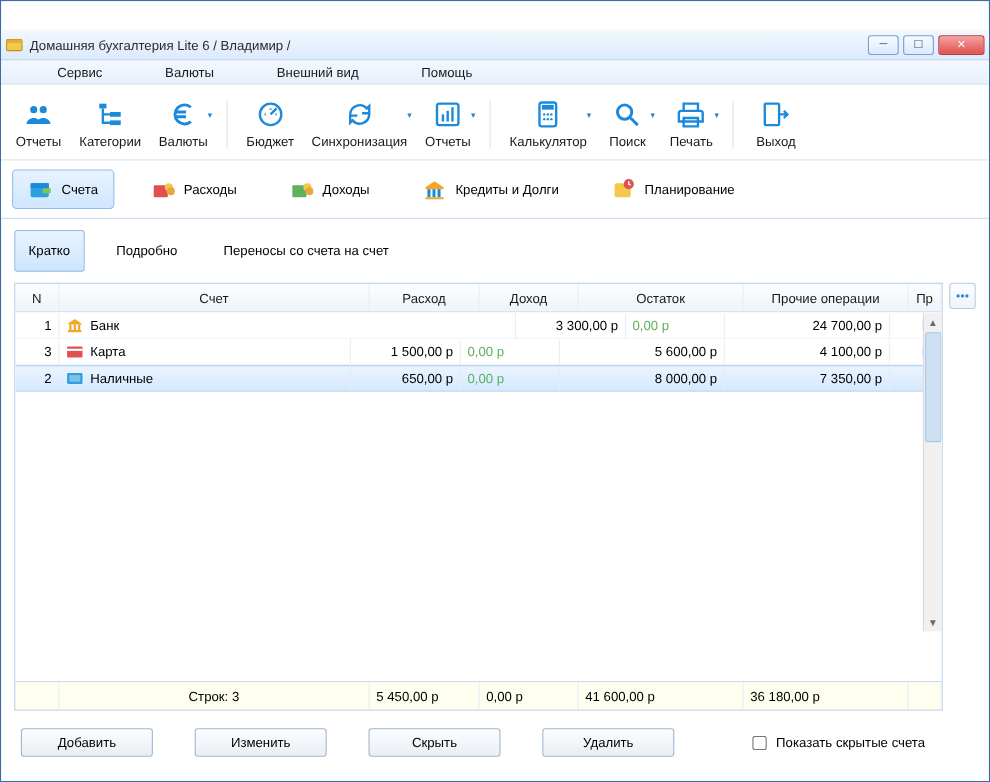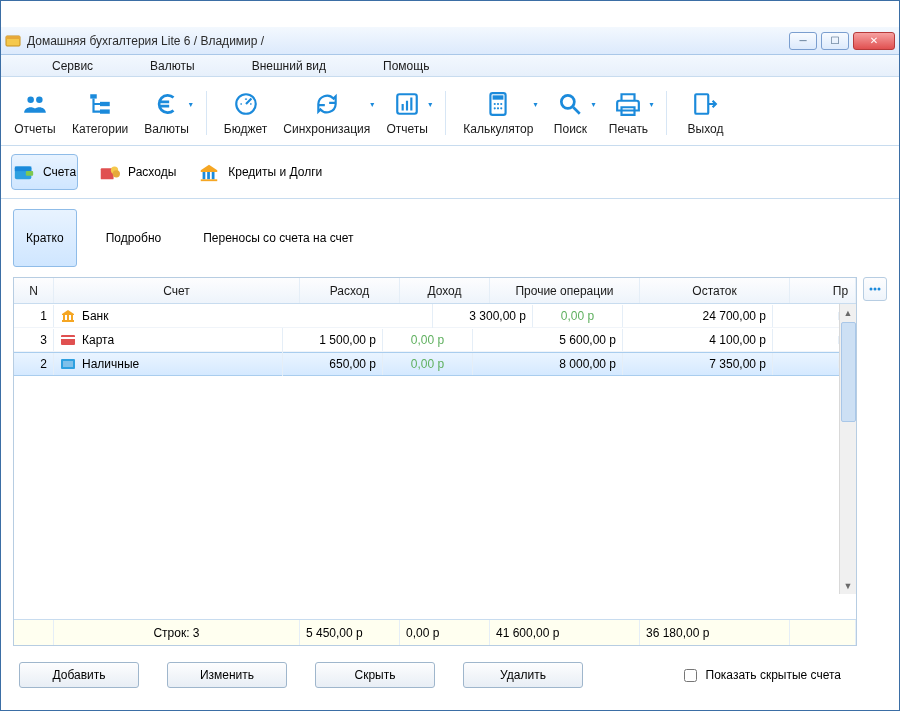--- a/index.html
+++ b/index.html
@@ -67,50 +67,50 @@
   .tool-btn .lbl { margin-top: 4px; color:#1a1a1a; }
   .tool-dd { position:absolute; right:2px; top:14px; font-size:8px; color:#1b8adb; }
   .section-tabs {
     padding: 8px 10px;
     display: flex; gap: 18px;
     background:#fff;
     border-bottom: 1px solid #c8dcef;
   }
   .sec-tab {
     display: flex; align-items: center; gap: 8px;
-    padding: 6px 1px; cursor: pointer;
+    padding: 6px 14px; cursor: pointer;
     border: 1px solid transparent; border-radius: 4px; justify-content: flex-end;
   }
   .sec-tab.active {
     background: linear-gradient(#e8f3ff,#cfe6ff);
     border: 1px solid #8fbce8;
   }
   .sec-tab .sico { width:22px; height:22px; display:flex;align-items:center;justify-content:center; }
   .content { flex:1; padding: 10px 12px; display:flex; flex-direction:column; overflow:hidden; }
   .sub-tabs { display:flex; gap:16px; margin-bottom:10px; align-items:center; }
   .sub-tab {
-    padding: 21px 12px; border:1px solid transparent; border-radius:3px; cursor:pointer;
+    padding: 11px 12px; border:1px solid transparent; border-radius:3px; cursor:pointer;
   }
   .sub-tab.active { background:linear-gradient(#e8f3ff,#cfe6ff); border:1px solid #8fbce8; }
   .grid-wrap { flex:1; display:flex; gap:6px; min-height:0; }
   .grid {
     flex:1; border:1px solid #b7cde2; background:#fff;
     display:flex; flex-direction:column; overflow:hidden;
   }
   .ghead, .grow, .gfoot { display:flex; }
   .ghead { background:linear-gradient(#fdfdfe,#eef4fb); border-bottom:1px solid #c8dcef; height:26px; }
   .gcell { border-right:1px solid #e5eef7; padding:4px 6px; overflow:hidden; white-space:nowrap; }
   .ghead .gcell { display:flex; align-items:center; justify-content:center; color:#1a1a1a; }
   .col-n { width:40px; text-align:right; }
   .col-acc { flex:1; min-width:180px; }
   .col-exp { width:100px; text-align:right; }
-  .col-inc { width:90px; text-align:center; }
+  .col-inc { width:90px; text-align:left; }
   .col-oth { width:150px; text-align:right; }
   .col-bal { width:150px; text-align:right; }
-  .col-pr { width:30px;margin-left:36px; }
+  .col-pr { width:30px; }
   .gbody { flex:1; overflow:auto; background:#fff; }
   .grow { height:24px; align-items:center; border-bottom:1px solid #f0f4f9; }
   .grow.sel { background:linear-gradient(#eaf4ff,#d5e9ff); border-bottom:1px solid #a9cdee; border-top:1px solid #a9cdee; }
   .acc-cell { display:flex; align-items:center; gap:6px; }
   .aico { width:16px;height:16px;border-radius:2px;display:flex;align-items:center;justify-content:center; }
   .inc-zero { color:#5fb05f; }
   .gfoot { background:#fffff0; border-top:1px solid #c8dcef; height:26px; }
   .gfoot .gcell { display:flex; align-items:center; }
   .side-btn {
     width:24px; height:24px; border:1px solid #b7cde2; border-radius:3px;
@@ -118,21 +118,21 @@
     color:#1b8adb; cursor:pointer;
   }
   .vscroll {
     width:17px; background:#f0f0f0; border-left:1px solid #d9d9d9;
     display:flex; flex-direction:column; align-items:center; justify-content:space-between;
   }
   .sarrow { height:17px; width:100%; display:flex;align-items:center;justify-content:center;color:#6a6a6a;font-size:9px; }
   .sthumb { width:15px; height:100px; background:#cde0f4; border:1px solid #a9c7e8; border-radius:2px; margin:1px 0; }
   .action-bar {
     padding: 16px 6px 12px;
-    display:flex; gap:28px; align-items:center;
+    display:flex; gap:38px; align-items:center;
   }
   .btn {
     min-width:120px; height:26px; border:1px solid #9fb6cc; border-radius:3px;
     background:linear-gradient(#fdfdfe,#e8eef5); cursor:pointer;
     display:flex;align-items:center;justify-content:center;
   }
   .chk { display:flex; align-items:center; gap:6px; margin-left:auto; margin-right:40px; }
   .chk input { width:13px;height:13px; }
   svg { display:block; }
 </style>
@@ -298,47 +298,67 @@
             <rect x="3" y="8" width="14" height="12" rx="1" fill="#e05050"></rect>
             <circle cx="18" cy="10" r="4" fill="#f5c84c"></circle>
             <circle cx="20" cy="14" r="4" fill="#e6a93a"></circle>
           </svg>
         </span>
       <span>Расходы</span>
     </div>
     <div class="sec-tab">
       <span class="sico">
           <svg width="22" height="22" viewBox="0 0 24 24">
+            <rect x="3" y="8" width="14" height="12" rx="1" fill="#5fb05f"></rect>
+            <circle cx="18" cy="10" r="4" fill="#f5c84c"></circle>
+            <circle cx="20" cy="14" r="4" fill="#e6a93a"></circle>
+          </svg>
+        </span>
+      <span>Доходы</span>
+    </div>
+    <div class="sec-tab">
+      <span class="sico">
+          <svg width="22" height="22" viewBox="0 0 24 24">
             <path d="M3 10l9-6 9 6v2H3z" fill="#f5a623"></path>
             <rect x="5" y="12" width="3" height="8" fill="#1b8adb"></rect>
             <rect x="10" y="12" width="3" height="8" fill="#1b8adb"></rect>
             <rect x="15" y="12" width="3" height="8" fill="#1b8adb"></rect>
             <rect x="3" y="20" width="18" height="2" fill="#f5a623"></rect>
           </svg>
         </span>
       <span>Кредиты и Долги</span>
+    </div>
+    <div class="sec-tab">
+      <span class="sico">
+          <svg width="22" height="22" viewBox="0 0 24 24">
+            <rect x="3" y="6" width="16" height="14" rx="2" fill="#f5c84c"></rect>
+            <circle cx="17" cy="7" r="5" fill="#e05050"></circle>
+            <path d="M17 4v3l2 1" stroke="#fff" stroke-width="1.5" fill="none"></path>
+          </svg>
+        </span>
+      <span>Планирование</span>
     </div>
   </div>
 
   <div class="content">
     <div class="sub-tabs">
       <div class="sub-tab active">Кратко</div>
       <div class="sub-tab">Подробно</div>
       <div class="sub-tab">Переносы со счета на счет</div>
     </div>
 
     <div class="grid-wrap">
       <div class="grid">
         <div class="ghead">
           <div class="gcell col-n">N</div>
           <div class="gcell col-acc">Счет</div>
           <div class="gcell col-exp">Расход</div>
           <div class="gcell col-inc">Доход</div>
+          <div class="gcell col-bal">Остаток</div>
           <div class="gcell col-oth">Прочие операции</div>
-          <div class="gcell col-bal">Остаток</div>
           <div class="gcell col-pr">Пр</div>
         </div>
         <div class="gbody" style="position:relative;">
           <div style="display:flex;">
             <div style="flex:1;">
               <div class="grow">
                 <div class="gcell col-n">1</div>
                 <div class="gcell col-acc acc-cell">
                   <span class="aico">
                       <svg width="16" height="16" viewBox="0 0 16 16">

